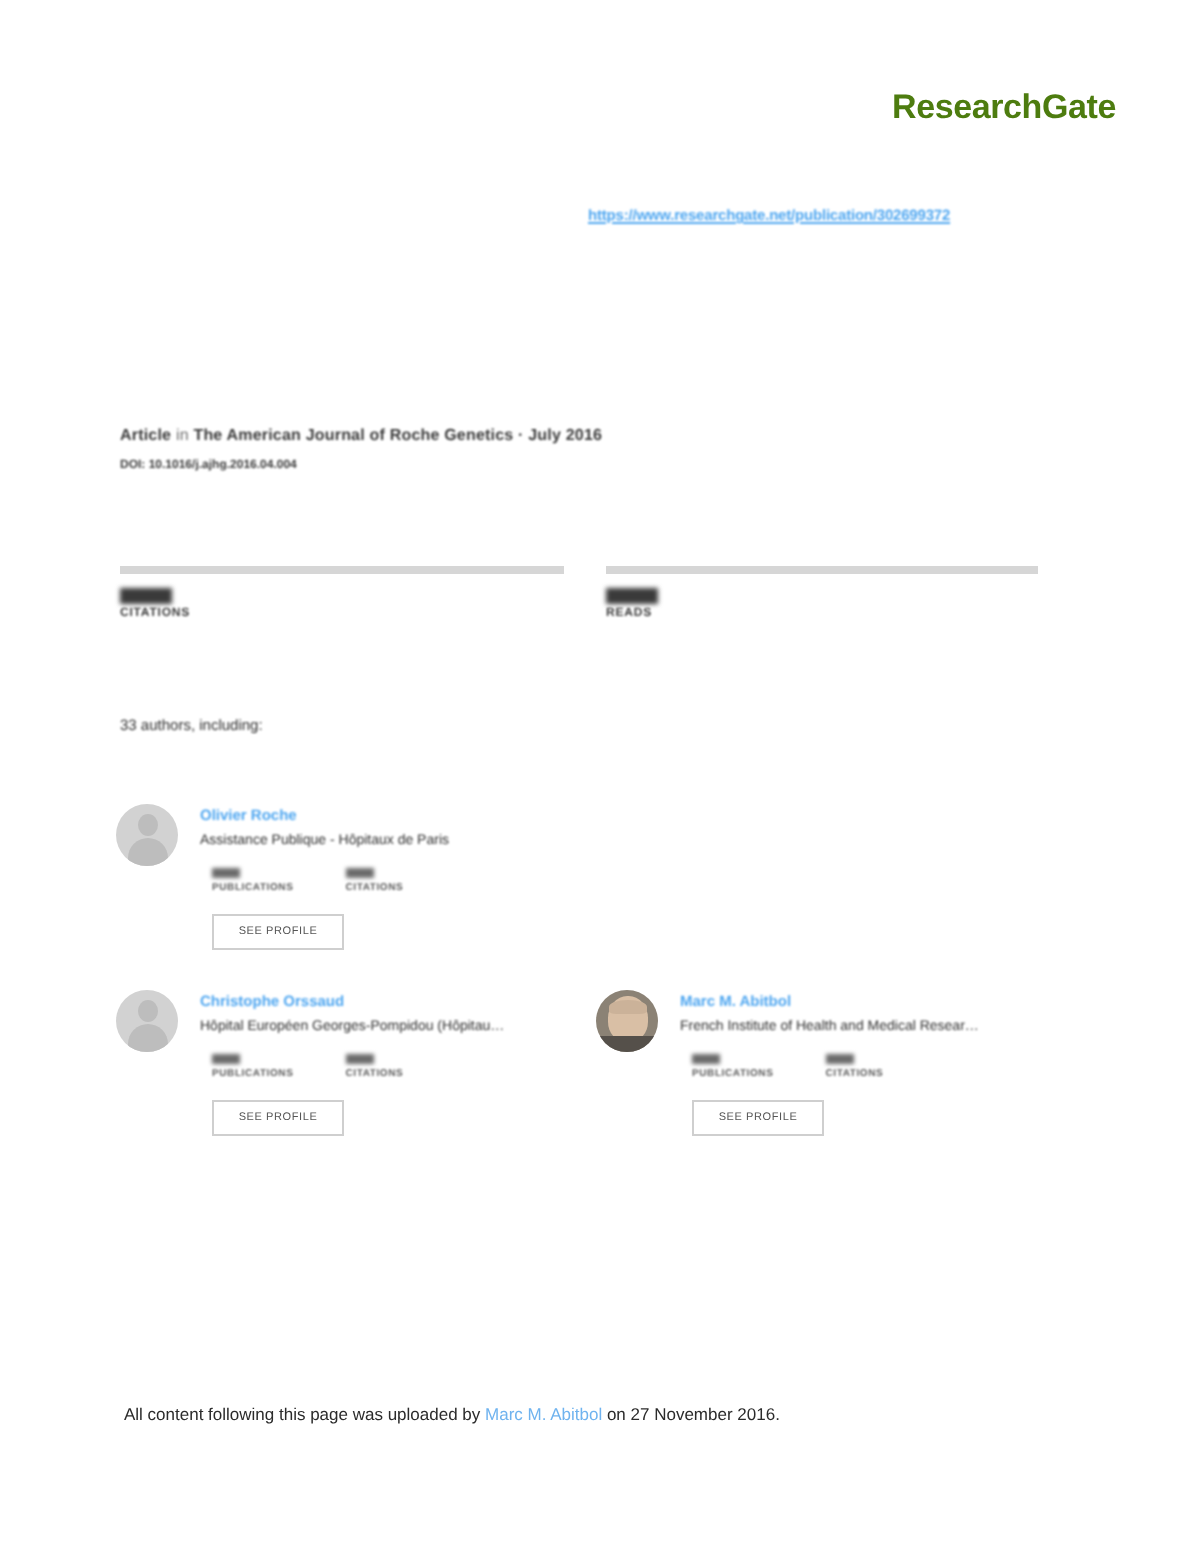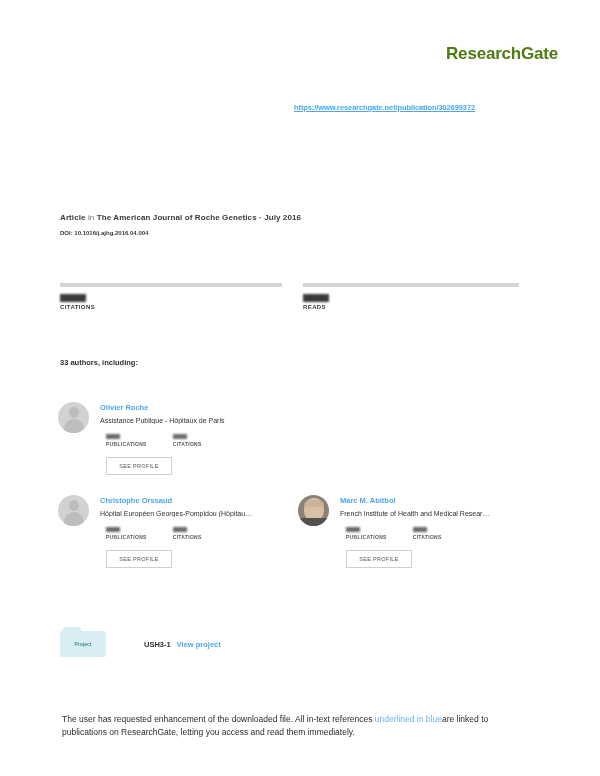--- a/index.html
+++ b/index.html
@@ -47,21 +47,21 @@
     background: #3a3a3a; filter: blur(1.2px);
   }
   .stat .lbl {
     margin-top: 2px; font-size: 6px; font-weight: bold;
     color: #3a3a3a; letter-spacing: 0.4px; filter: blur(0.5px);
   }
 
   
   .authors-head {
     position: absolute; left: 60px; top: 358px;
-    font-size: 7.5px; font-weight: bold; color: #2f2f2f;
+    font-size: 7.5px; font-weight: normal; color: #2f2f2f;
     filter: blur(0.5px);
   }
   .author {
     position: absolute; width: 245px; height: 95px; margin-top: 20px;
   }
   .author.c0 { left: 58px;  top: 382px; }
   .author.c1 { left: 298px; top: 382px; }
   .author.c2 { left: 58px;  top: 475px; }
   .author.c3 { left: 298px; top: 475px; }
 
@@ -249,26 +249,18 @@
           <div class="t">PUBLICATIONS</div>
         </div>
       <div class="s">
           <div class="n"></div>
           <div class="t">CITATIONS</div>
         </div>
     </div>
     <div class="see-profile">SEE PROFILE</div>
   </div>
 
-  <div class="proj-row">
-    <div class="proj-badge">
-      <div class="tab"></div>
-      <span>Project</span>
-    </div>
-    <div class="proj-name">USH3-1</div>
-    <div class="proj-link">View project</div>
-  </div>
 
   <div class="footer">
-    <div class="p2"><span>The user has requested enhancement of the downloaded file. All in-text references </span><span class="lk">underlined in blue</span><span>are linked to publications on ResearchGate, letting you access and read them immediately.</span></div>
+    <div class="p1"><span>All content following this page was uploaded by </span><span class="lk">Marc M. Abitbol</span><span> on 27 November 2016.</span></div>
   </div>
 
 </div>
 
 </body></html>

